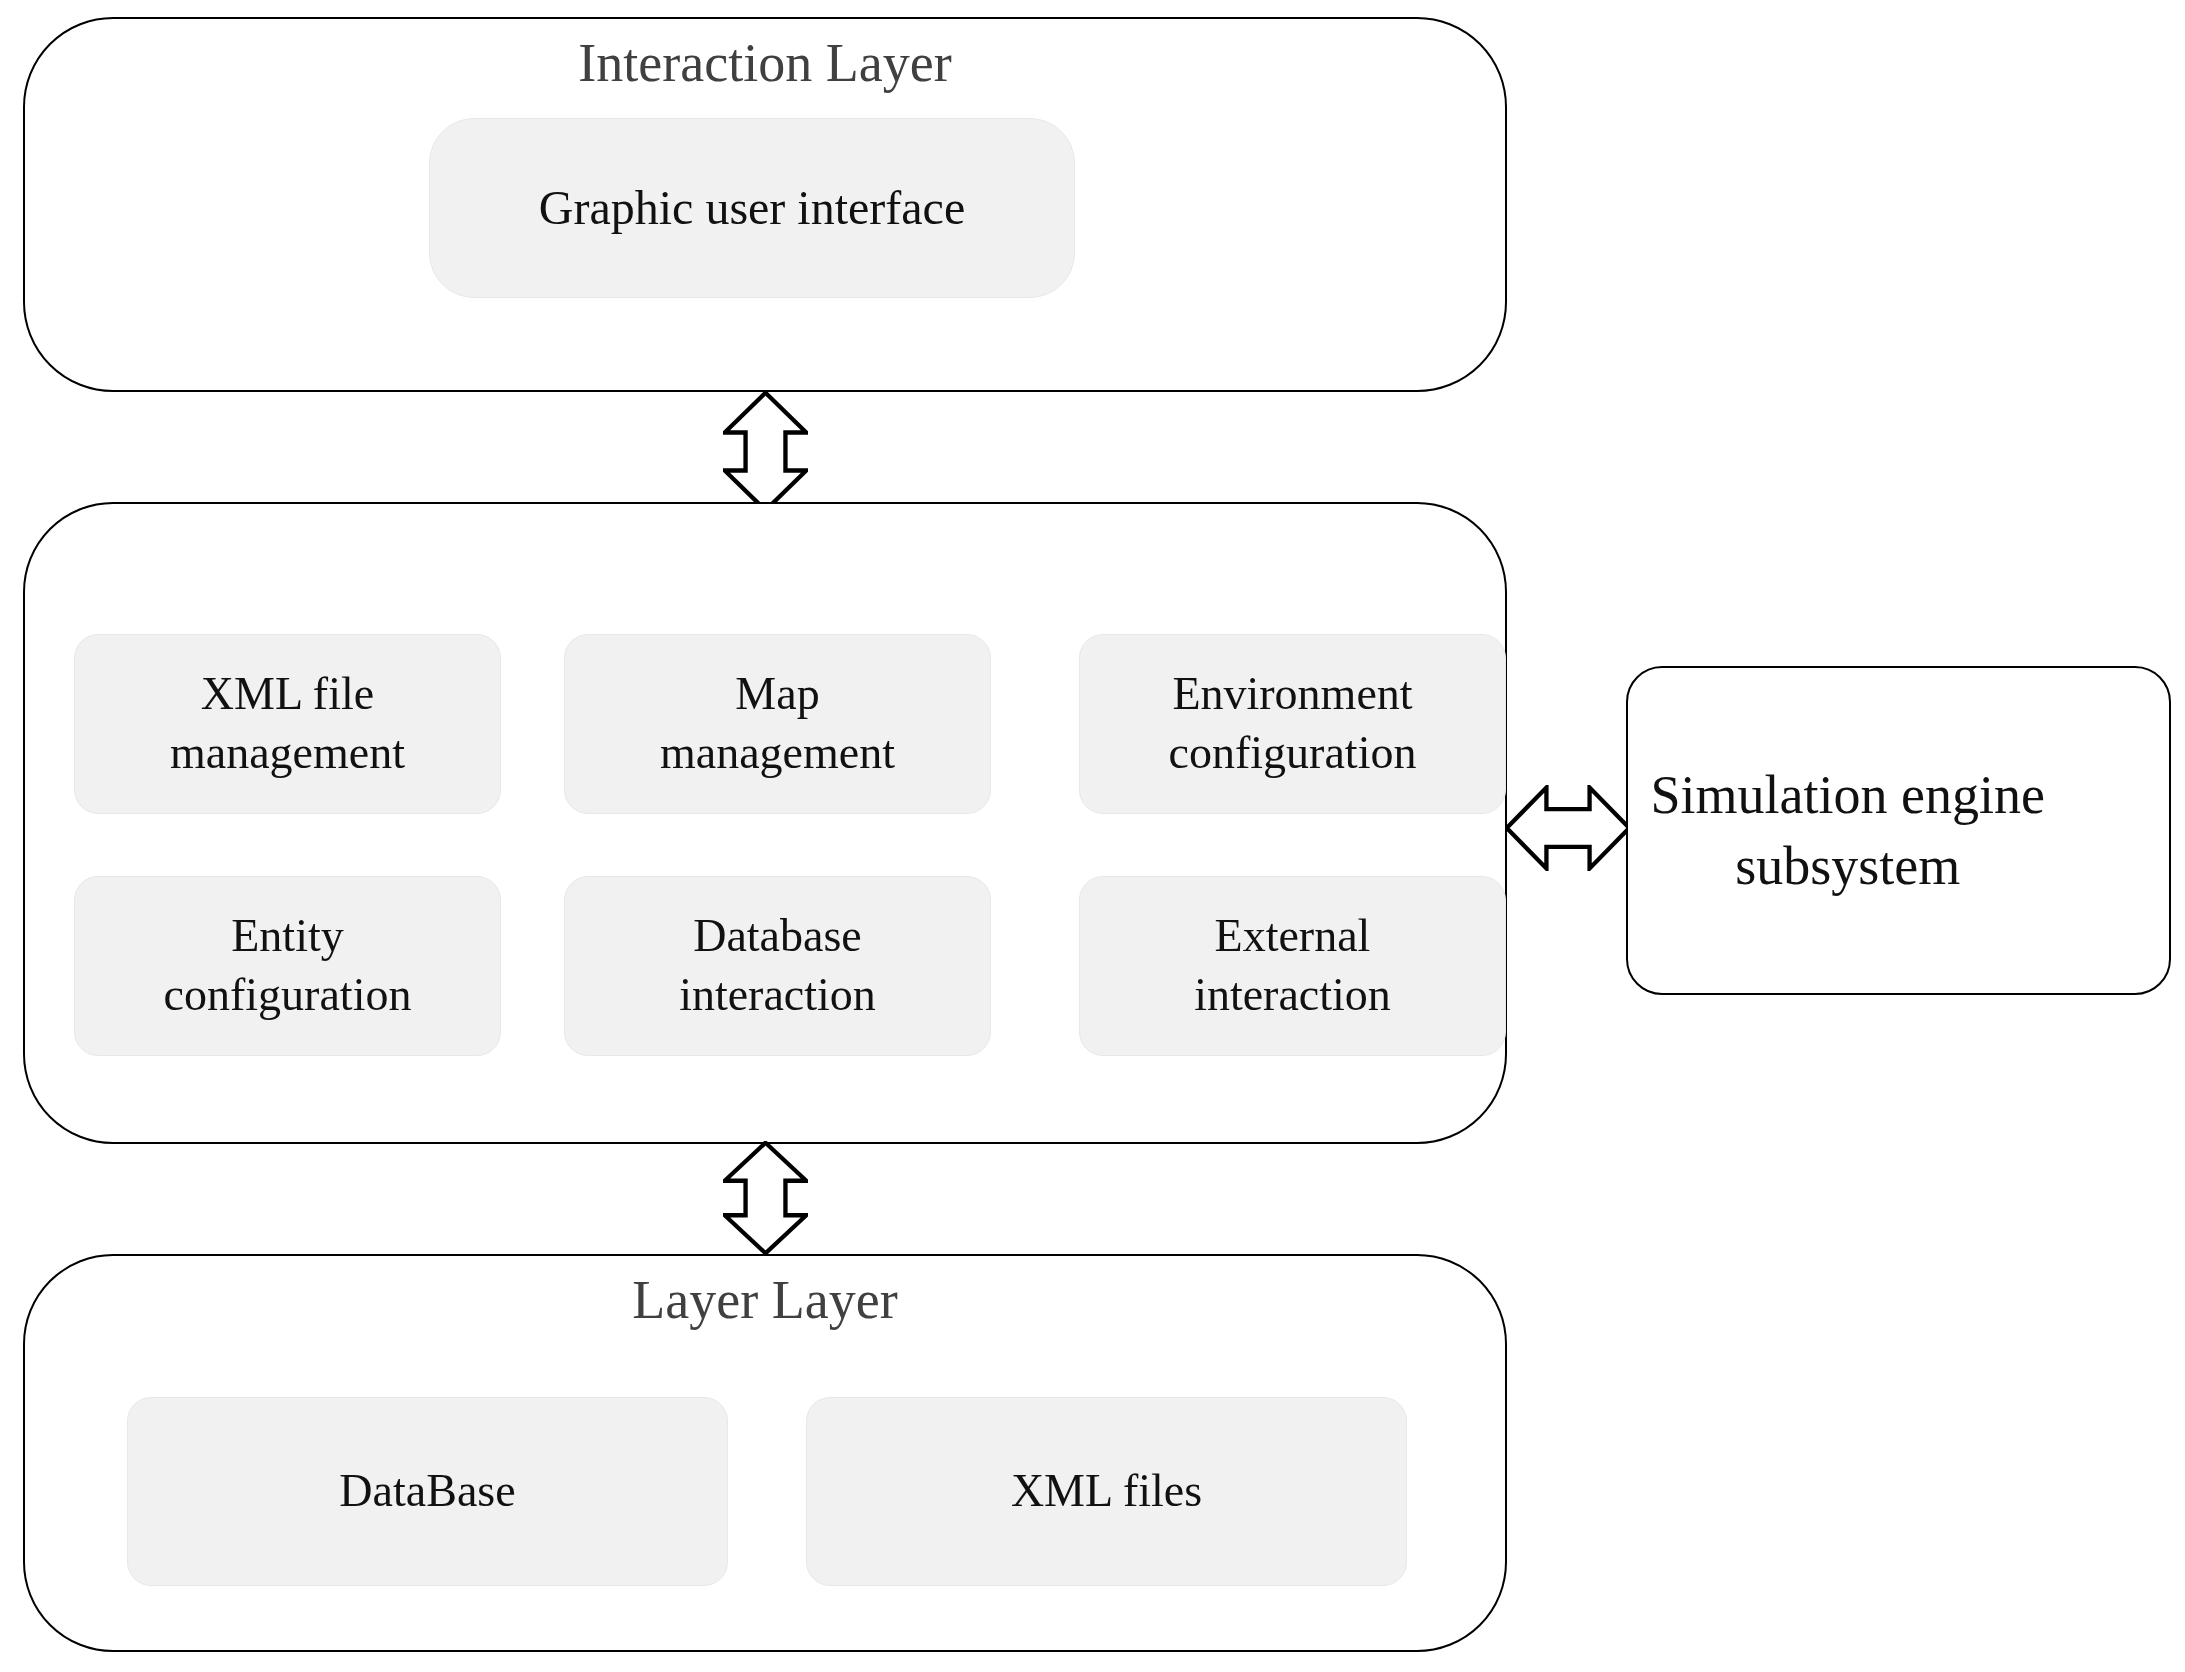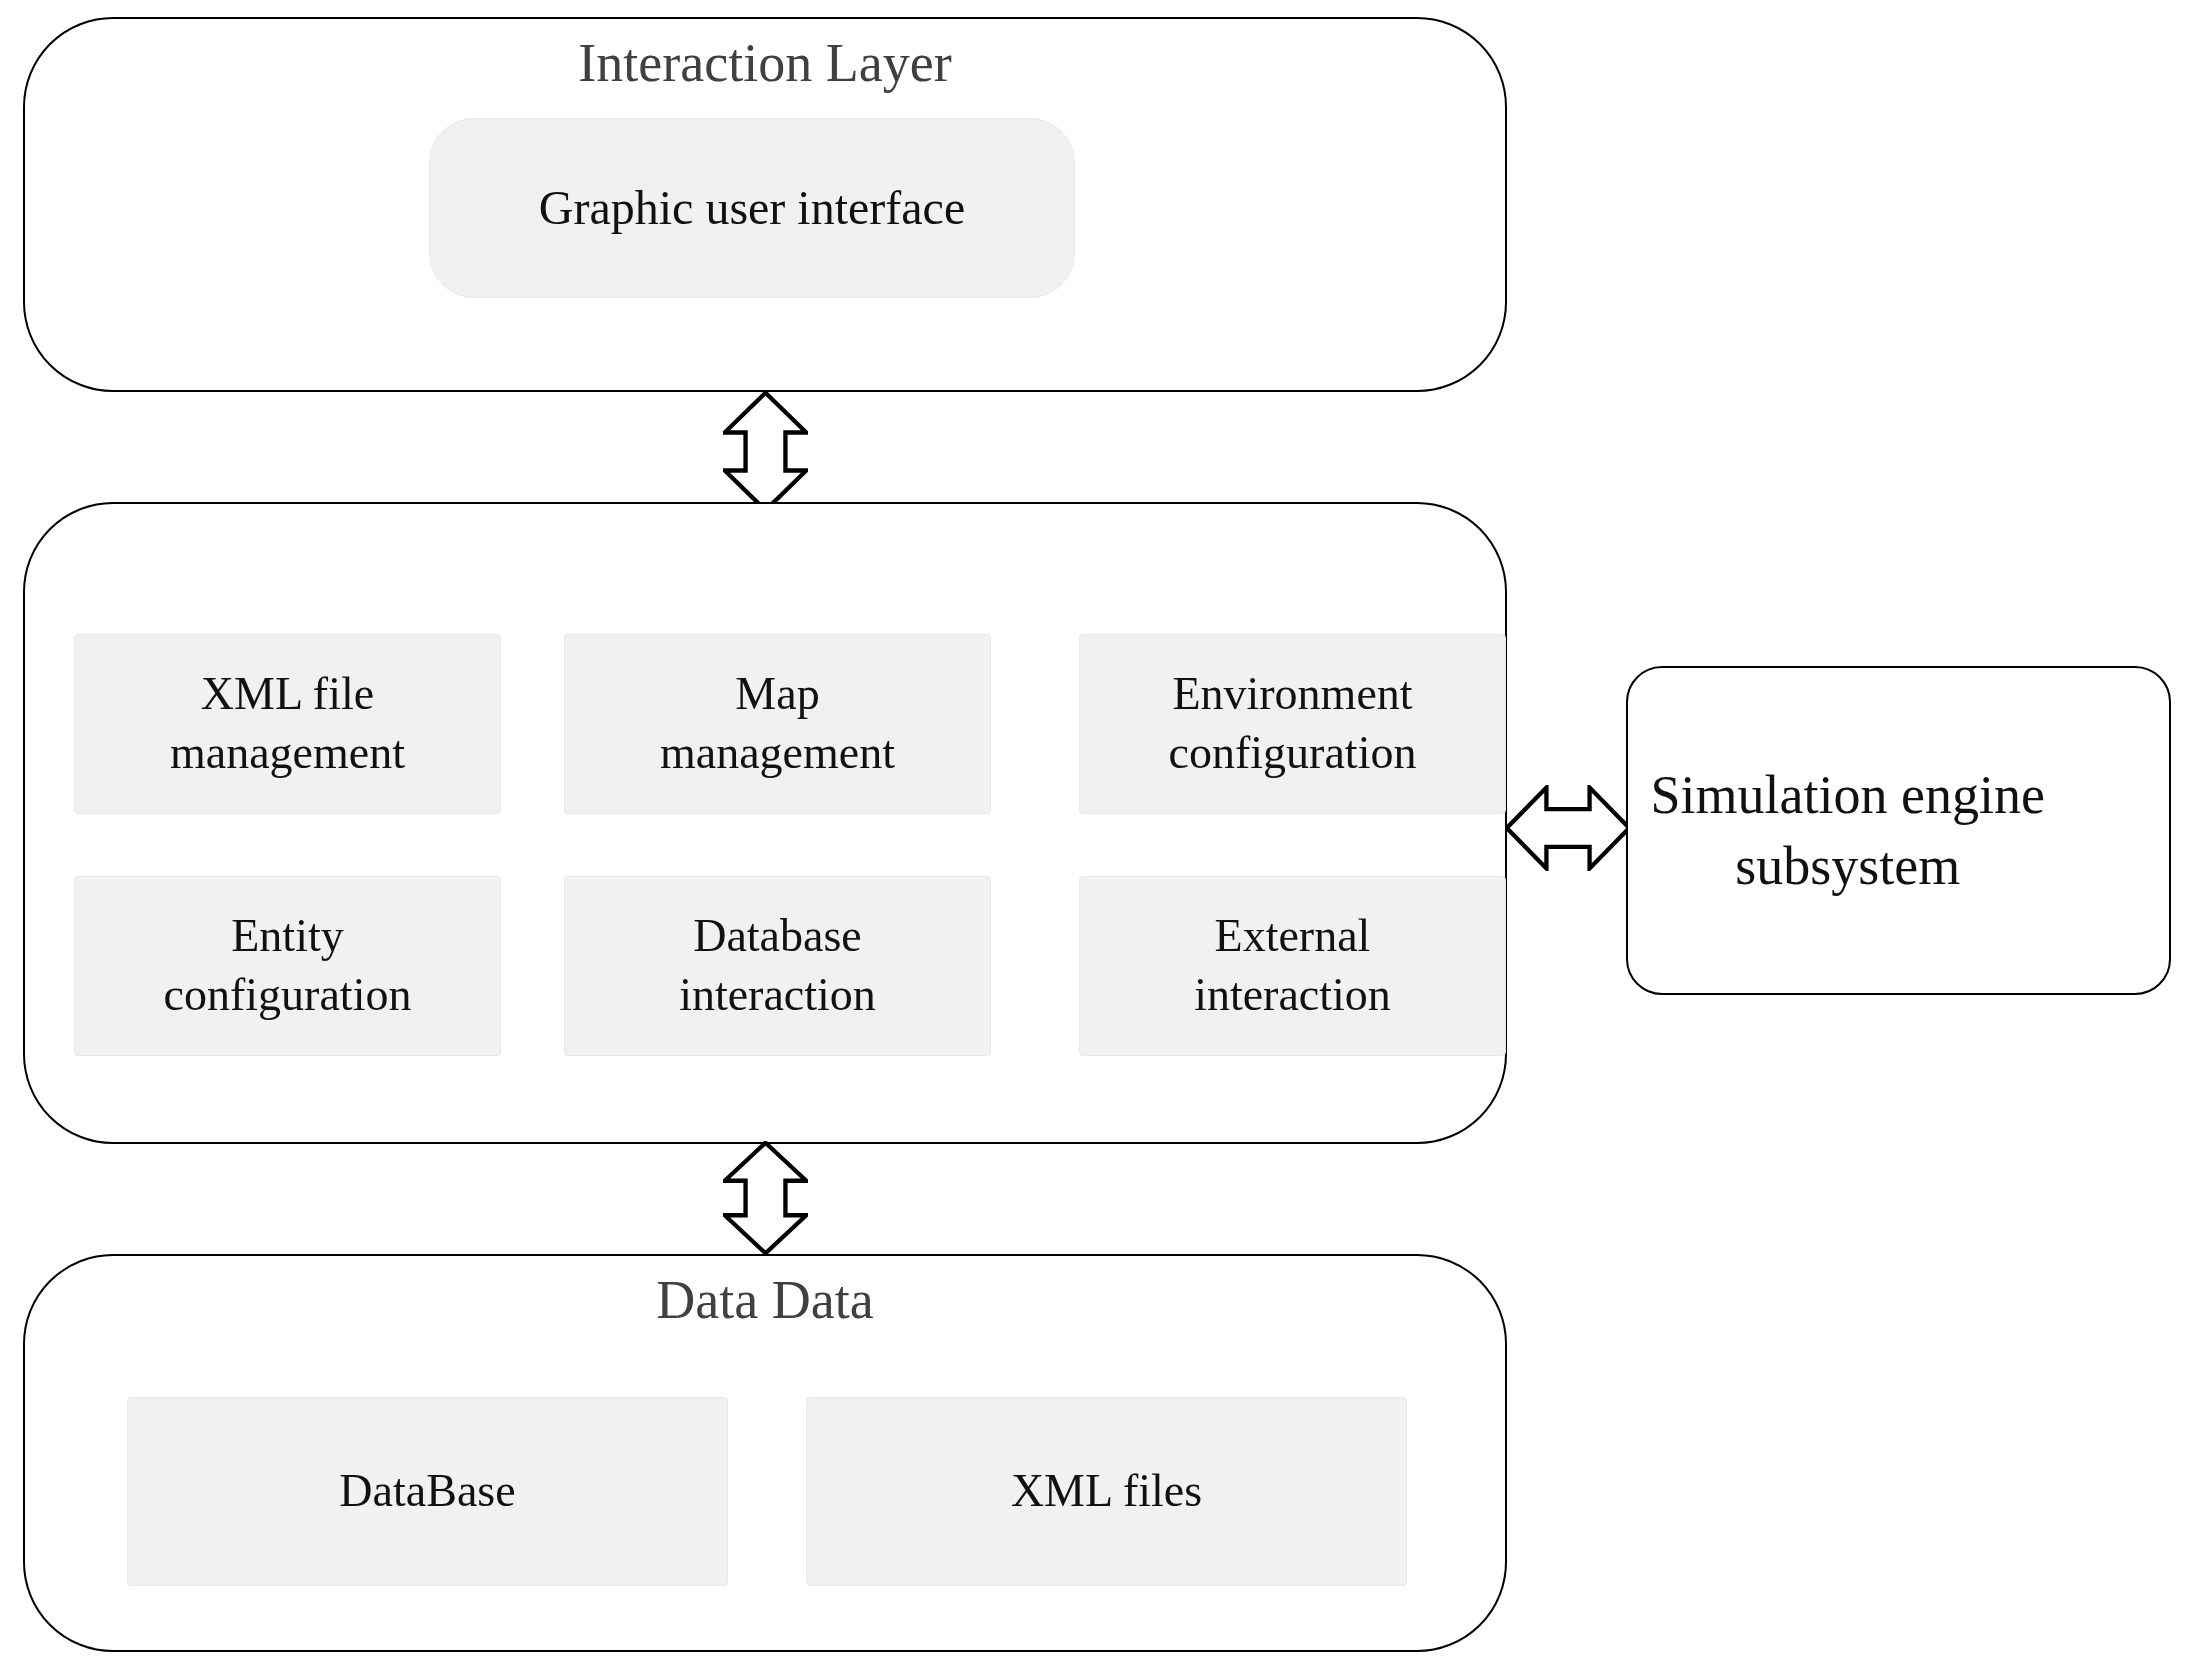--- a/index.html
+++ b/index.html
@@ -58,21 +58,21 @@
   #layer-interaction .layer-title { top: 15.6px; }
   #layer-functional  .layer-title { top: 15.6px; }
   #layer-data        .layer-title { top: 15.6px; }
 
   
   .card {
     position: absolute;
     box-sizing: border-box;
     background: #f1f1f1;
     border: 1.7px solid #e8e8e8;
-    border-radius: 4px;
+    border-radius: 24px;
     display: flex;
     align-items: center;
     justify-content: center;
     text-align: center;
     font-size: 46px;
     line-height: 1.28;
     color: #111111;
     padding: 3.5px 8.6px;
   }
 
@@ -213,21 +213,21 @@
       <span>Simulation engine</span><br>
       <span>subsystem</span>
     </span>
   </div>
 
   <svg class="arrow" id="arrow-functional-data" viewBox="0 0 98 132" preserveAspectRatio="none">
     <polygon points="49,2 96,46 72,46 72,86 96,86 49,130 2,86 26,86 26,46 2,46" fill="#ffffff" stroke="#000000" stroke-width="5" stroke-linejoin="miter"></polygon>
   </svg>
 
   <div class="layer" id="layer-data">
-    <div class="layer-title">Data Data</div>
+    <div class="layer-title">Layer Layer</div>
 
     <div class="card dl-card" id="card-database">
       <span>DataBase</span>
     </div>
 
     <div class="card dl-card" id="card-xml-files">
       <span>XML files</span>
     </div>
   </div>
 

